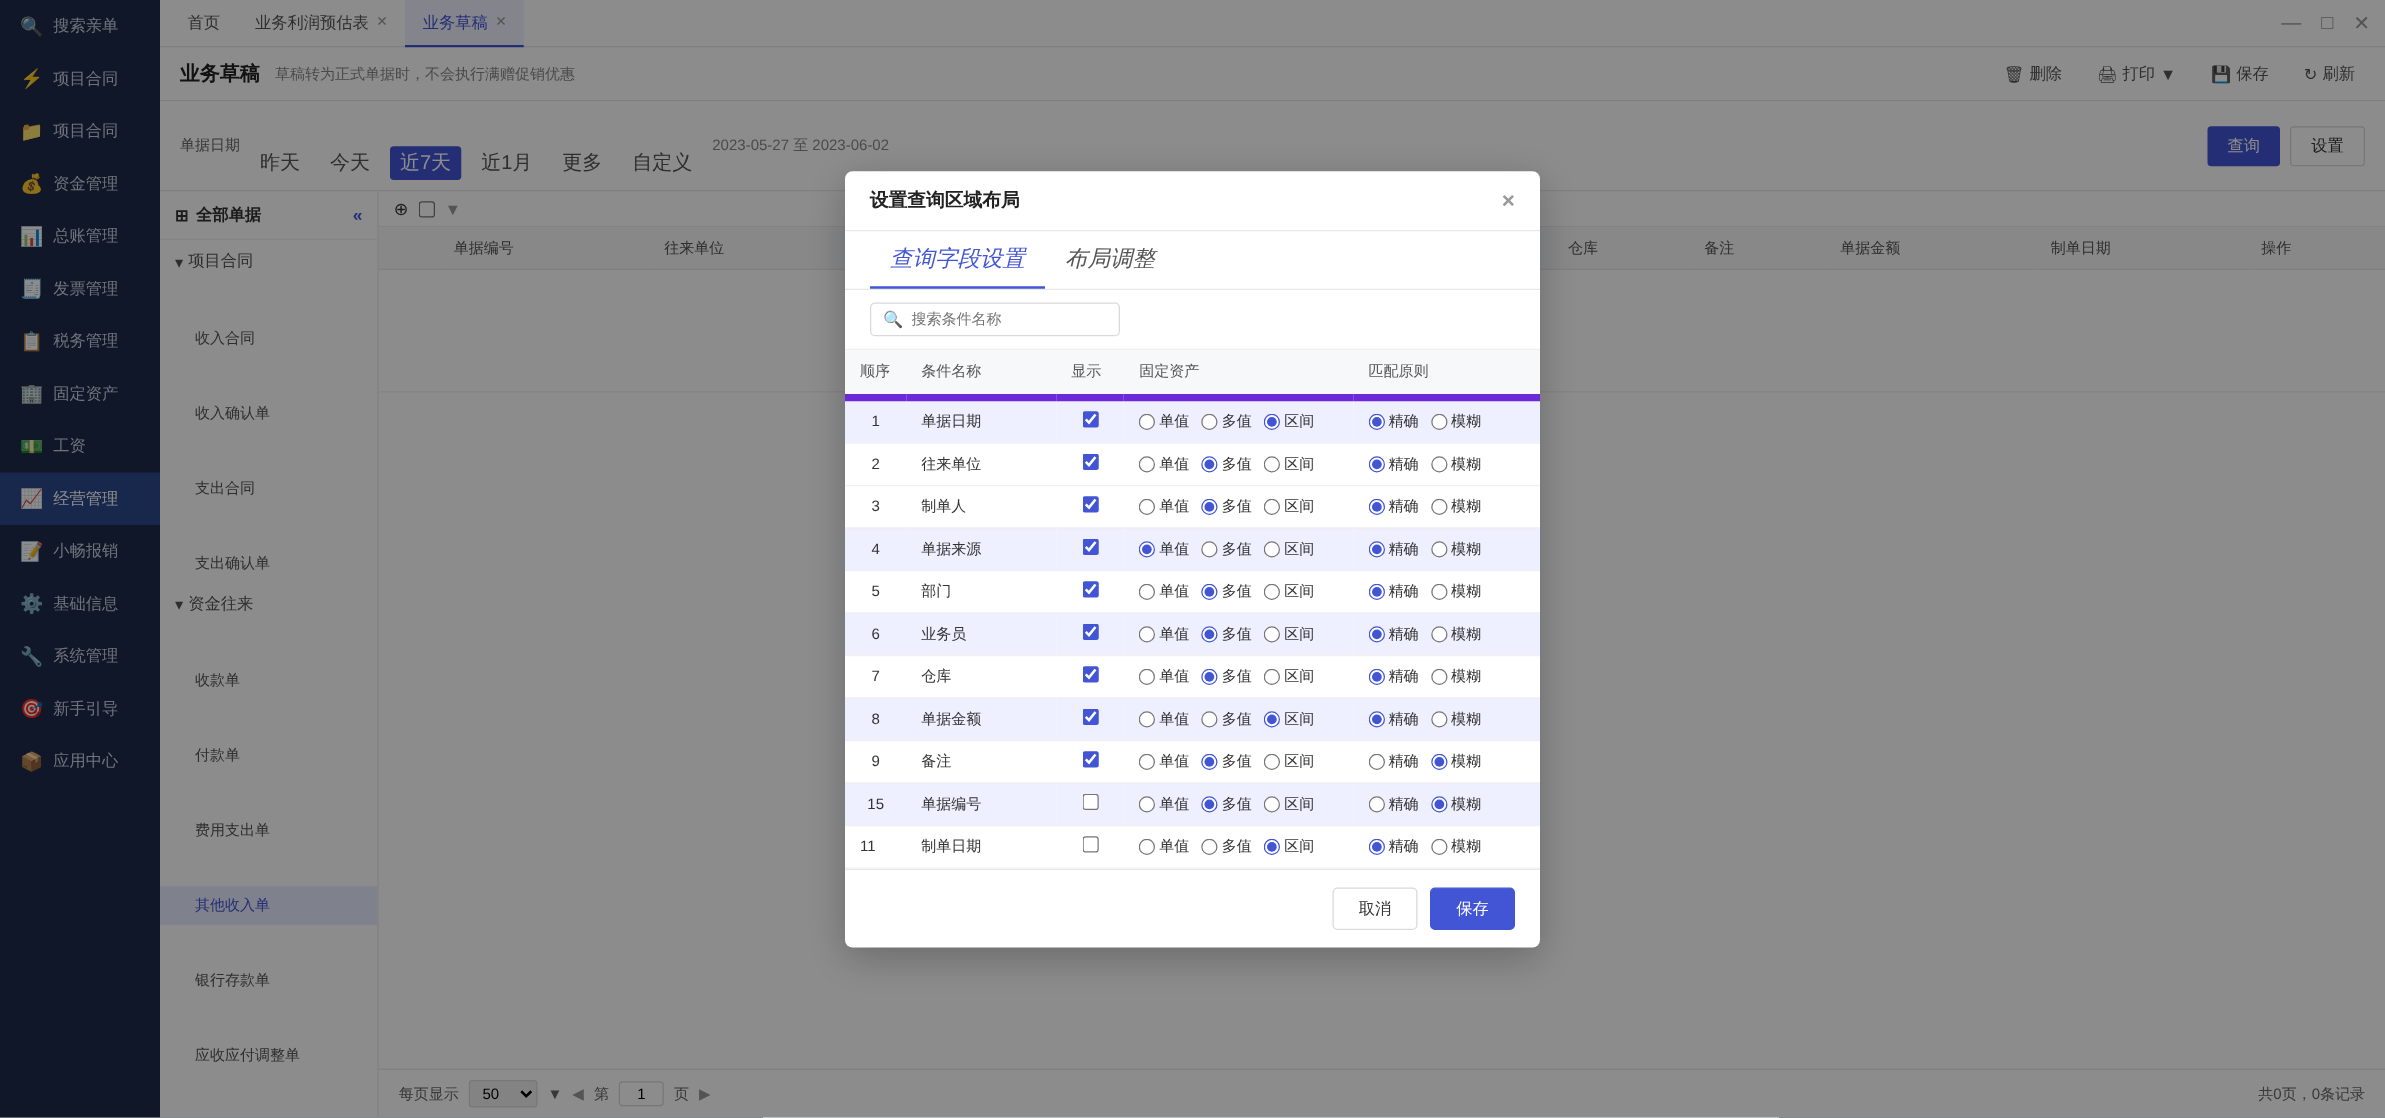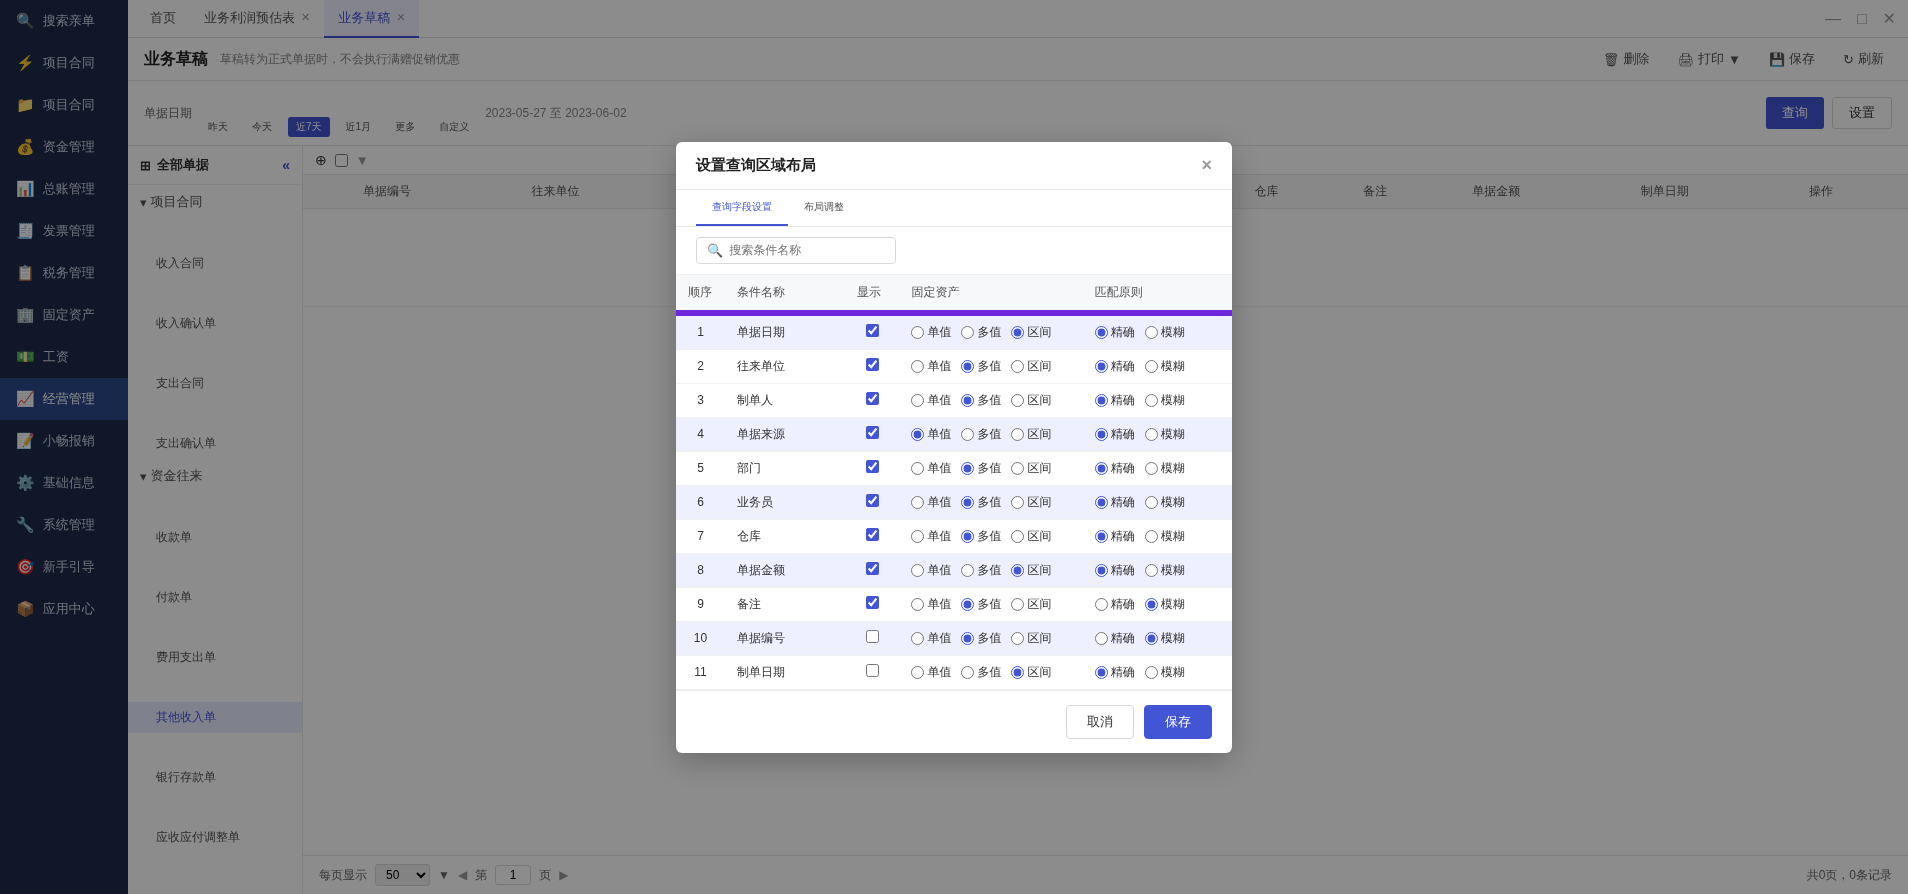--- a/index.html
+++ b/index.html
@@ -85,21 +85,21 @@
       align-items: center;
       background: #fff;
       padding: 8px 16px;
       border-bottom: 1px solid #e8e8e8;
       flex-shrink: 0;
       gap: 8px;
       flex-wrap: wrap;
     }
     .filter-label { font-size: 12px; color: #666; }
     .filter-chip {
-      font-size: 10px;
+      font-size: 16px;
       padding: 3px 8px;
       border-radius: 3px;
       cursor: pointer;
       color: #555;
       margin-top: 28px;
     }
     .filter-chip.active { background: #4255d4; color: #fff; }
     .date-range { font-size: 12px; color: #888; }
 
     
@@ -228,24 +228,25 @@
     }
     .modal-tabs {
       display: flex;
       gap: 0;
       border-bottom: 1px solid #e8e8e8;
       padding: 0 20px;
       flex-shrink: 0;
     }
     .modal-tab {
       padding: 10px 16px;
-      font-size: 10px;
+      font-size: 18px;
       cursor: pointer;
       color: #555;
       border-bottom: 2px solid transparent;
+      font-style: italic;
     }
     .modal-tab.active {
       color: #4255d4;
       border-bottom: 2px solid #4255d4;
     }
     .modal-search {
       padding: 10px 20px;
       border-bottom: 1px solid #f0f0f0;
       flex-shrink: 0;
     }
@@ -725,39 +726,39 @@
                   </div>
                 </td>
                 <td>
                   <div class="radio-group">
                     <label class="radio-label"><input type="radio" name="match_8" style="">精确</label>
                     <label class="radio-label"><input type="radio" name="match_8" checked="" style="">模糊</label>
                   </div>
                 </td>
               </tr>
               <tr class="row-highlighted">
-                <td style="text-align: center;">10</td>
+                <td style="text-align: center;">15</td>
                 <td>单据编号</td>
                 <td style="text-align: center;"><input type="checkbox" style=""></td>
                 <td>
                   <div class="radio-group">
                     <label class="radio-label"><input type="radio" name="type_9" style="">单值</label>
                     <label class="radio-label"><input type="radio" name="type_9" checked="" style="">多值</label>
                     <label class="radio-label"><input type="radio" name="type_9" style="">区间</label>
                   </div>
                 </td>
                 <td>
                   <div class="radio-group">
                     <label class="radio-label"><input type="radio" name="match_9" style="">精确</label>
                     <label class="radio-label"><input type="radio" name="match_9" checked="" style="">模糊</label>
                   </div>
                 </td>
               </tr>
               <tr>
-                <td style="text-align: center;">11</td>
+                <td style="text-align: left;">11</td>
                 <td>制单日期</td>
                 <td style="text-align: center;"><input type="checkbox" style=""></td>
                 <td>
                   <div class="radio-group">
                     <label class="radio-label"><input type="radio" name="type_10" style="">单值</label>
                     <label class="radio-label"><input type="radio" name="type_10" style="">多值</label>
                     <label class="radio-label"><input type="radio" name="type_10" checked="" style="">区间</label>
                   </div>
                 </td>
                 <td>

